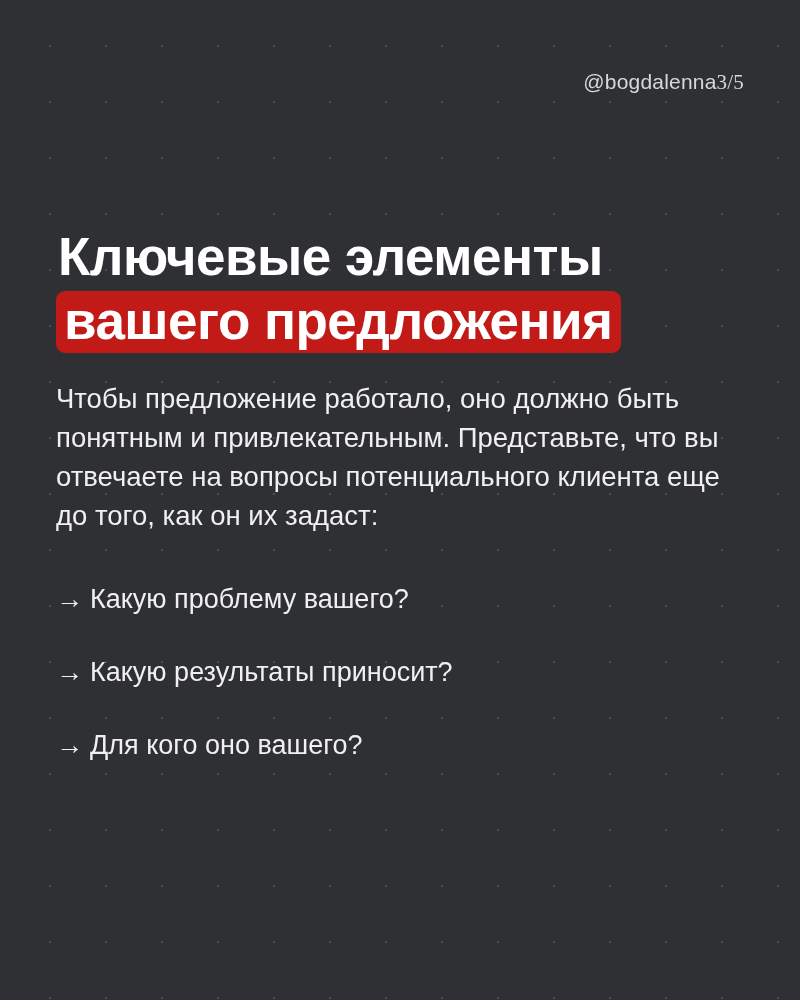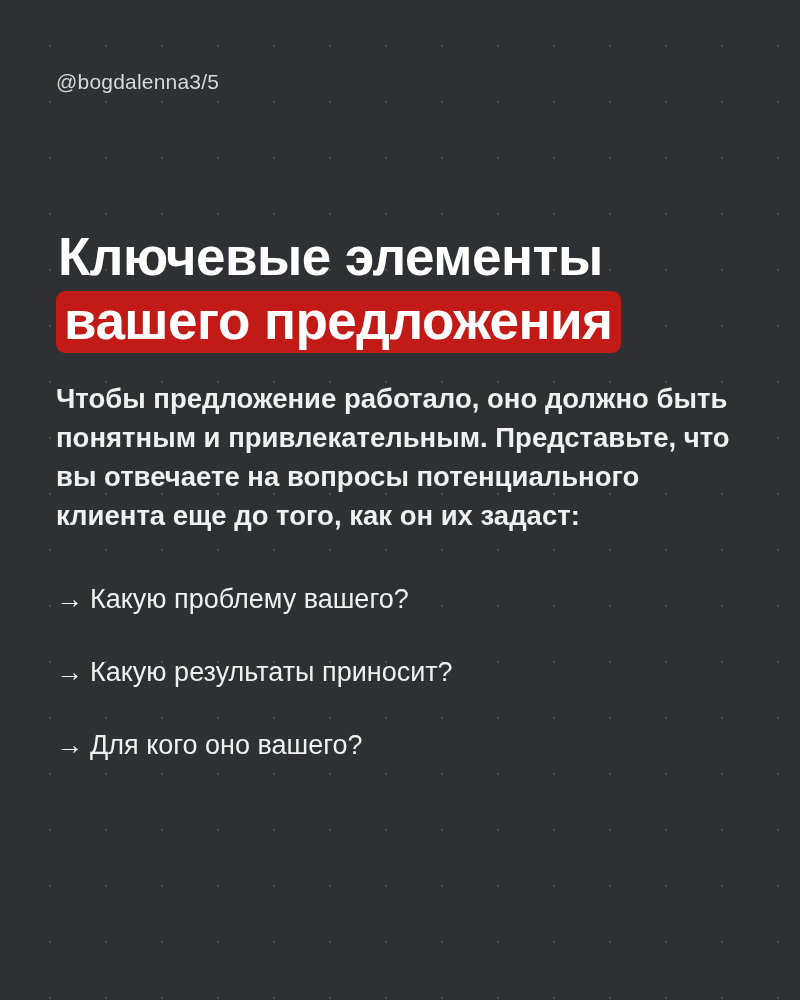--- a/index.html
+++ b/index.html
@@ -25,31 +25,32 @@
     background-position: 22px 18px;
     overflow: hidden;
   }
   .header {
     position: absolute;
     top: 70px;
     left: 56px;
     right: 56px;
     display: flex;
     align-items: baseline;
-    justify-content: flex-start;
+    justify-content: flex-end;
   }
   .handle {
     color: #d8d8d8;
     font-size: 21px;
     letter-spacing: 0.2px;
   }
   .counter {
     color: #d8d8d8;
     font-size: 21px;
     letter-spacing: 0.2px;
+    font-family: Liberation Serif, serif;
   }
   .content {
     position: absolute;
     top: 228px;
     left: 56px;
     right: 33px;
   }
   .title {
     margin: 0;
     padding: 0;
@@ -73,21 +74,21 @@
     color: #ffffff;
     padding: 2px 8px 5px 8px;
     line-height: 1.04;
     border-radius: 9px;
   }
   .body-text {
     margin: 26px 0 0 0;
     color: #f0f0f0;
     font-size: 27.5px;
     line-height: 1.42;
-    font-weight: 700;
+    font-weight: 400;
     max-width: 690px;
   }
   .bullets {
     margin: 46px 0 0 0;
     padding: 0;
     list-style: none;
   }
   .bullet {
     display: flex;
     align-items: baseline;

